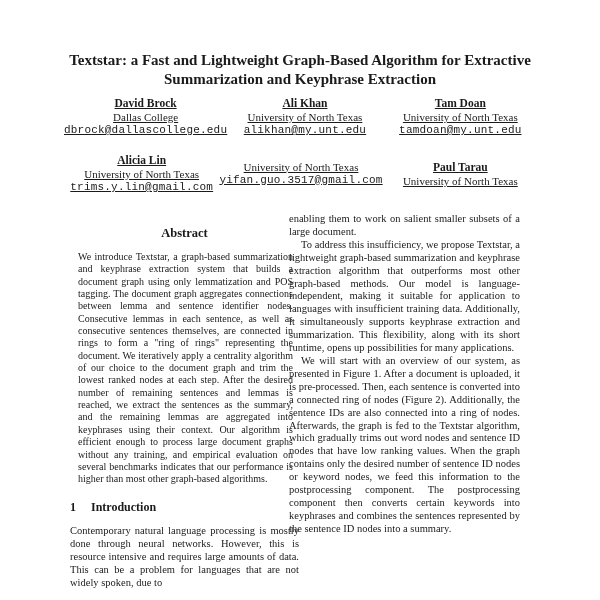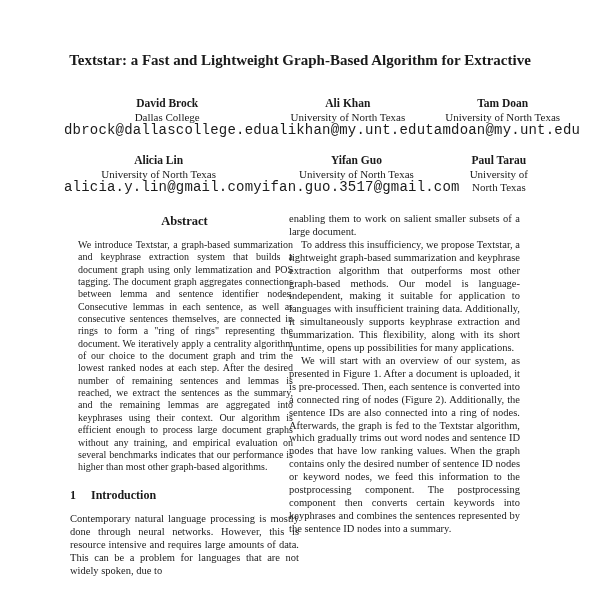--- a/index.html
+++ b/index.html
@@ -6,53 +6,54 @@
   body {
     width:600px; height:600px; overflow:hidden; position:relative;
     background:#ffffff; color:#1a1a1a;
     font-family:"Liberation Serif", serif;
   }
   .page-title {
     position:absolute; top:51px; left:0; width:600px;
     text-align:center; font-weight:bold; font-size:15px; line-height:18.5px;
   }
   .authors-row {
-    position:absolute; left:64px; width:474px; display:flex;
+    position:absolute; left:64px; width:474px; display:flex;text-decoration:underline;
   }
   .authors-row.row1 { top:96px; }
   .authors-row.row2 { top:153px;align-items:center; }
   .author { flex:1; text-align:center; }
   .author .name  { font-weight:bold; font-size:11.5px; line-height:15px; }
   .author .affil { font-size:11px; line-height:13px; }
   .author .email {
     font-family:"Liberation Mono", monospace;
-    font-size:14px; line-height:13.5px; letter-spacing:0.2px; white-space:nowrap;
+    font-size:11px; line-height:13.5px; letter-spacing:0.2px; white-space:nowrap;
   }
   .col-left  { position:absolute; left:70px;  top:210px; width:229px; }
   .col-right {
     position:absolute; left:289px; top:213px; width:231px;
     font-size:10.5px; line-height:12.9px; text-align:justify;
   }
   .abstract-heading {
-    text-align:center; font-weight:bold; font-size:12.5px; margin:4px 0 10px 0;
+    text-align:center; font-weight:bold; font-size:12.5px; margin:16px 0 10px 0;
   }
   .abstract-body {
     margin:0 6px 0 8px; font-size:10px; line-height:12.35px; text-align:justify;
   }
   .section-heading { margin-top:14px; font-weight:bold; font-size:12px; }
   .section-heading .num { display:inline-block; min-width:21px; }
   .intro-body { margin-top:9px; font-size:10.5px; line-height:13px; text-align:justify;font-family:Liberation Serif, serif; }
   .col-right p { margin:0; }
   .col-right p.indent { text-indent:12px; }
 </style>
 </head>
 <body>
 
 <div class="page-title">
   <div>Textstar: a Fast and Lightweight Graph-Based Algorithm for Extractive</div>
+  <div>Summarization and Keyphrase Extraction</div>
 </div>
 
 <div class="authors-row row1">
   <div class="author">
     <div class="name">David Brock</div>
     <div class="affil">Dallas College</div>
     <div class="email">dbrock@dallascollege.edu</div>
   </div>
   <div class="author">
     <div class="name">Ali Khan</div>
@@ -63,24 +64,23 @@
     <div class="name">Tam Doan</div>
     <div class="affil">University of North Texas</div>
     <div class="email">tamdoan@my.unt.edu</div>
   </div>
 </div>
 
 <div class="authors-row row2">
   <div class="author">
     <div class="name">Alicia Lin</div>
     <div class="affil">University of North Texas</div>
-    <div class="email">alicia.y.lin@gmail.com</div>
+    <div class="email">trims.y.lin@gmail.com</div>
   </div>
   <div class="author">
-    <div class="name">Yifan Guo</div>
     <div class="affil">University of North Texas</div>
     <div class="email">yifan.guo.3517@gmail.com</div>
   </div>
   <div class="author">
     <div class="name">Paul Tarau</div>
     <div class="affil">University of North Texas</div>
   </div>
 </div>
 
 <div class="col-left">

